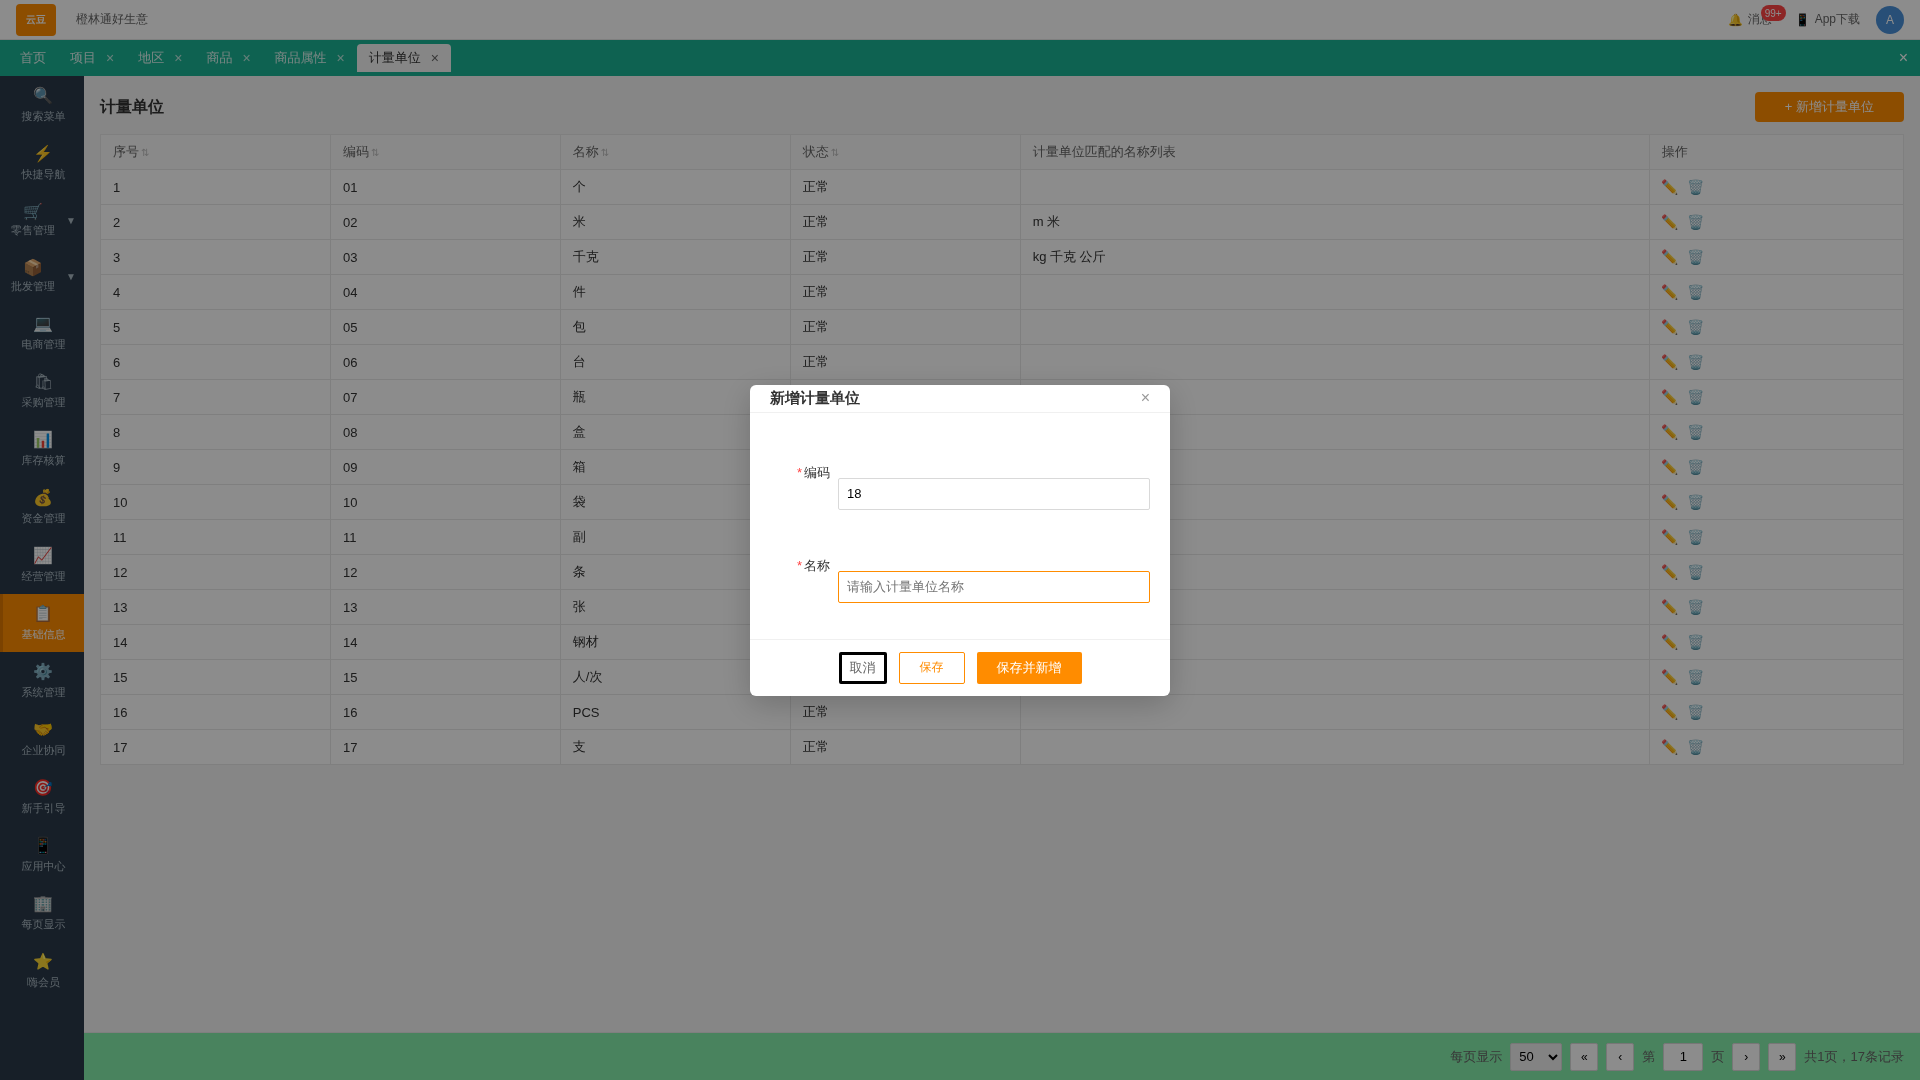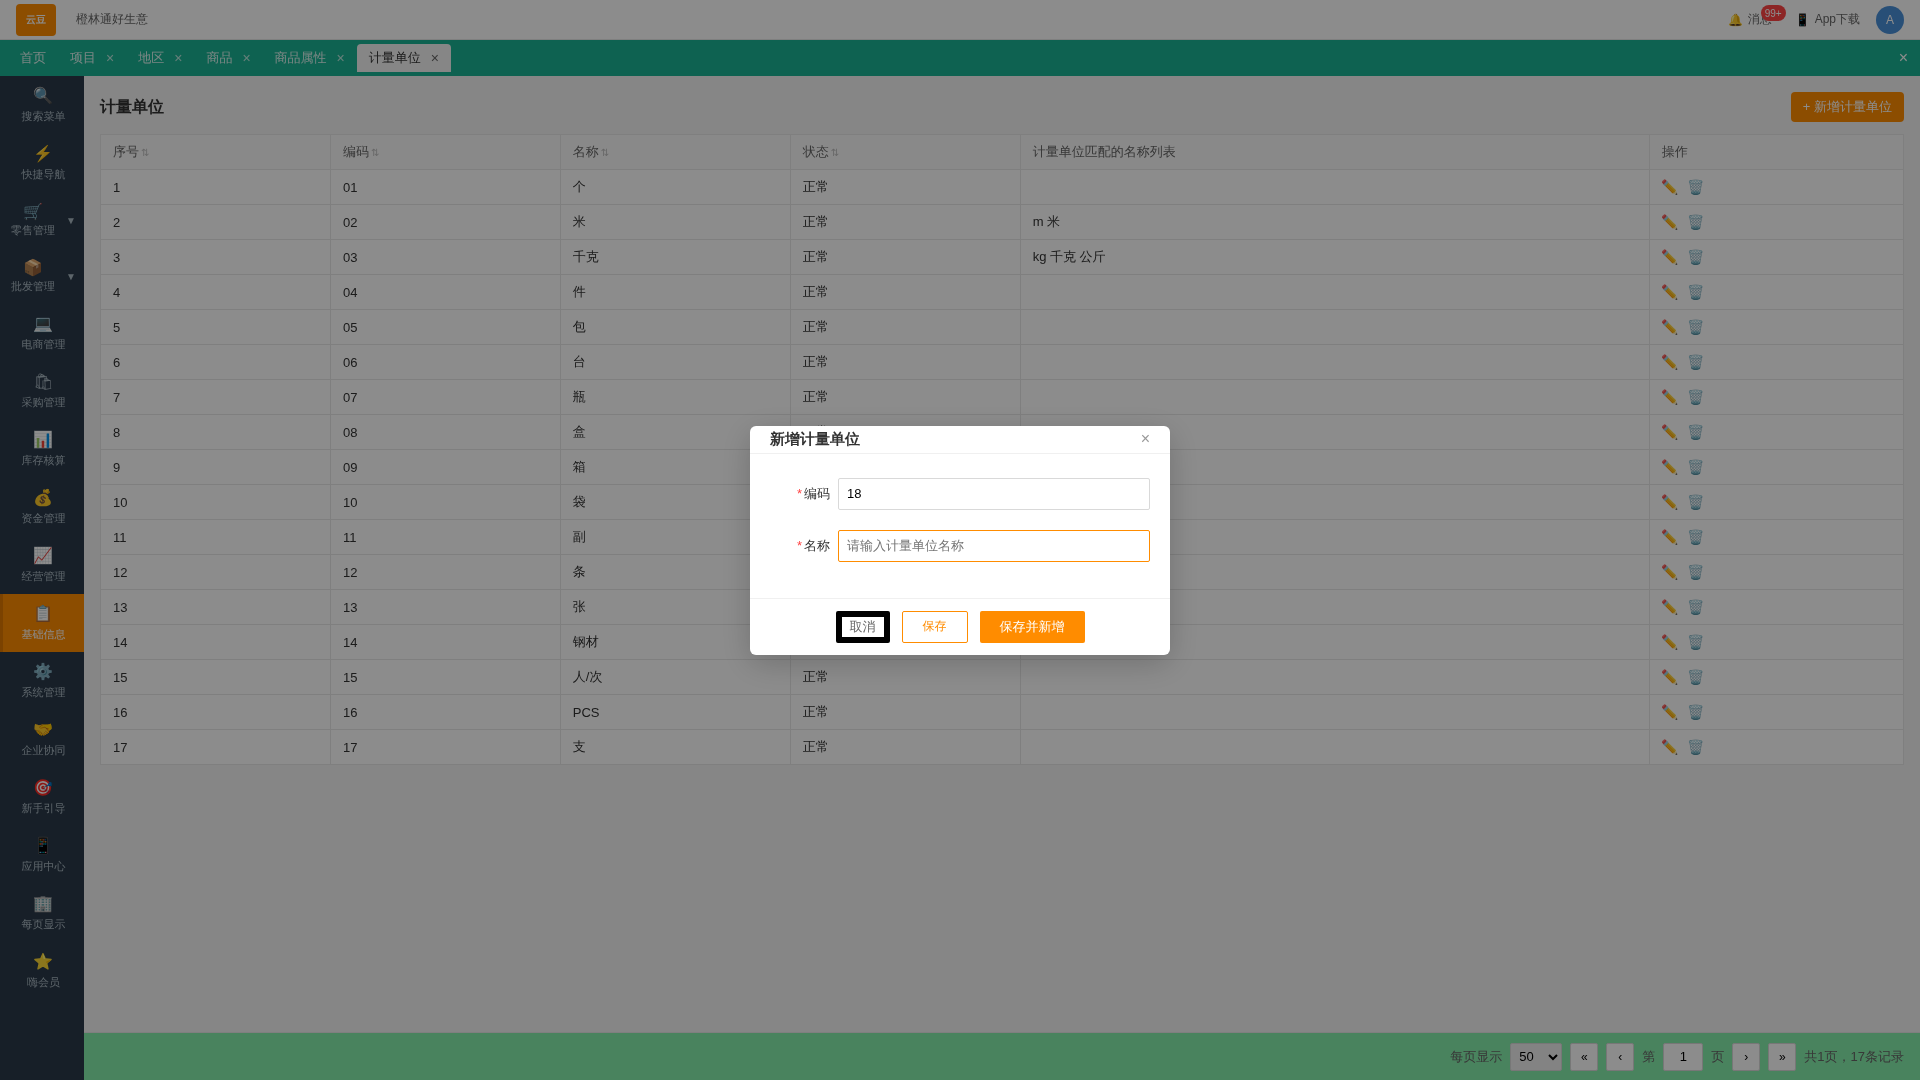--- a/index.html
+++ b/index.html
@@ -181,21 +181,21 @@
     }
     .page-title {
       font-size: 16px;
       font-weight: bold;
       color: #333;
     }
     .add-btn {
       background: #ff8c00;
       color: white;
       border: none;
-      padding: 6px 12px;
+      padding: 6px 30px;
       border-radius: 4px;
       cursor: pointer;
       font-size: 13px;
       margin-left: 40px;
     }
 
     
     .data-table {
       width: 100%;
       border-collapse: collapse;
@@ -331,36 +331,37 @@
       margin-right: 2px;
     }
     .form-input {
       flex: 1;
       height: 32px;
       border: 1px solid #d9d9d9;
       border-radius: 2px;
       padding: 0 8px;
       font-size: 13px;
       outline: none;
+      margin-top: 41px;
     }
     .form-input.active-border {
       border-color: #ff8c00;
     }
     .modal-footer {
       padding: 12px 20px;
       display: flex;
       align-items: center;
       justify-content: center;
       gap: 12px;
       border-top: 1px solid #f0f0f0;
     }
     .btn-cancel {
       height: 32px;
       padding: 0 8px;
-      border: 6px solid #000000;
+      border: 3px solid #000000;
       background: white;
       border-radius: 2px;
       cursor: pointer;
       font-size: 13px;
       color: #666;
     }
     .btn-save {
       height: 32px;
       padding: 0 20px;
       border: 1px solid #ff8c00;

